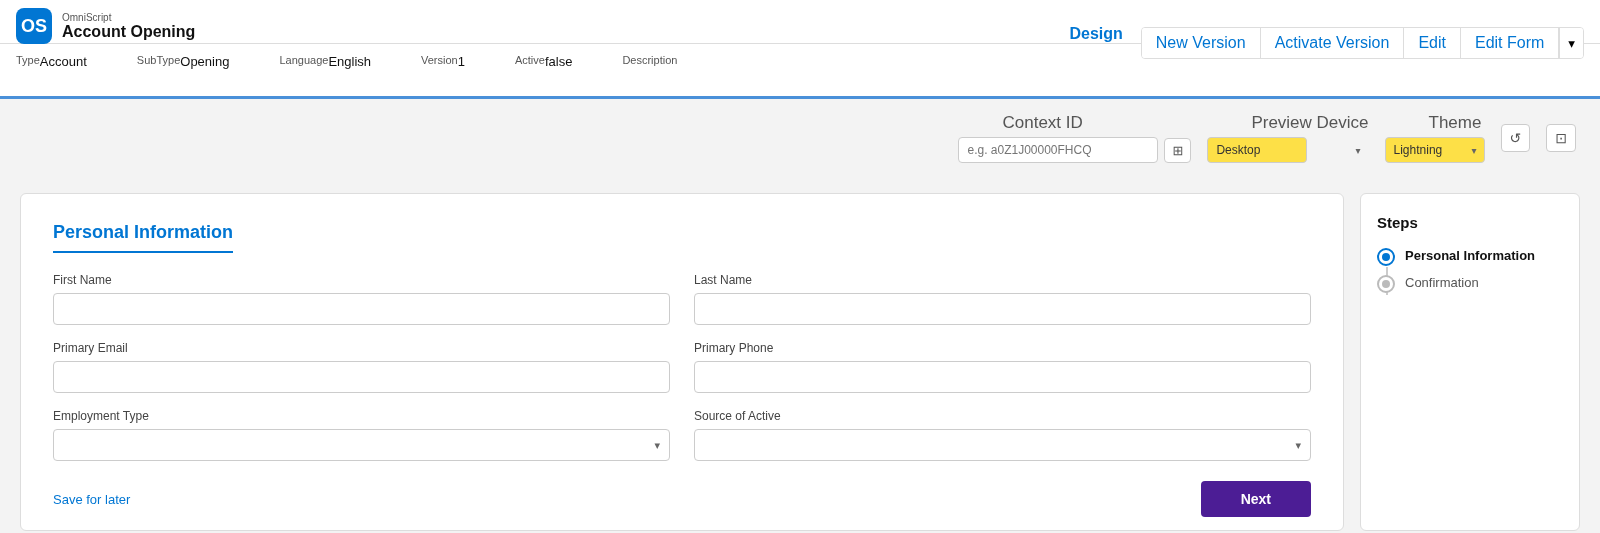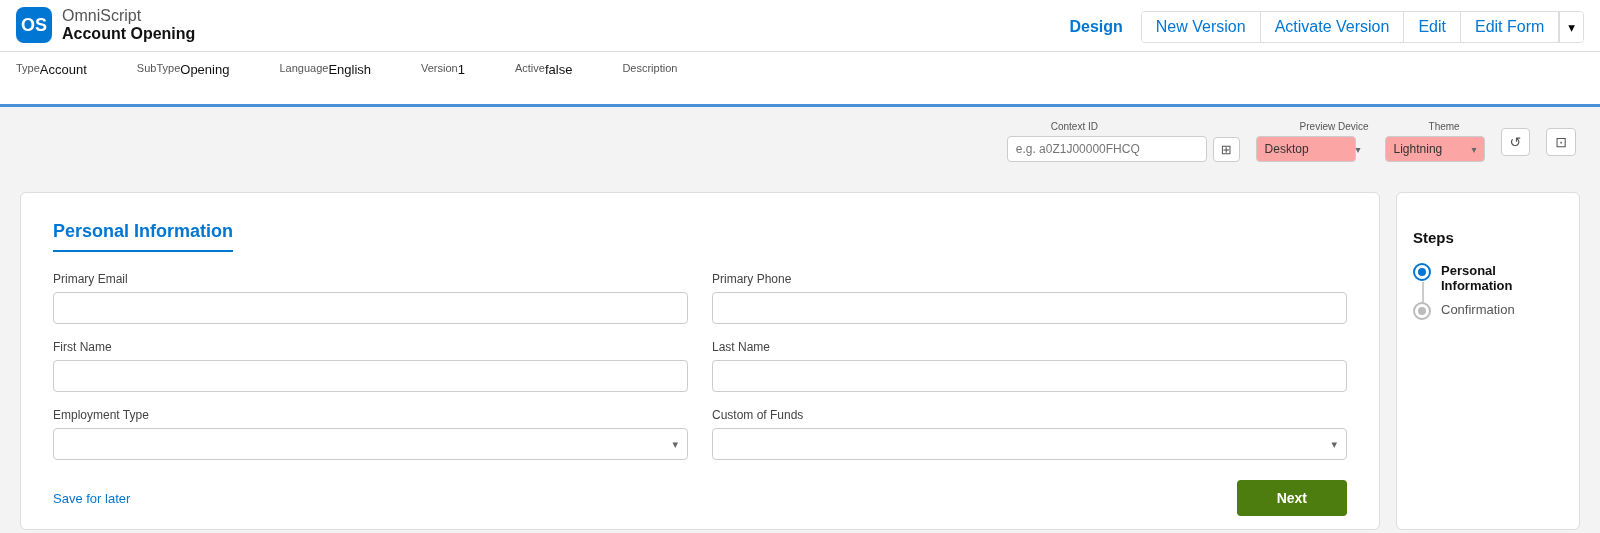--- a/index.html
+++ b/index.html
@@ -1,38 +1,38 @@
 <!DOCTYPE html>
 <html><head>
   <meta charset="utf-8">
   <style>
     * { box-sizing: border-box; margin: 0; padding: 0; }
     body { font-family: 'Salesforce Sans', Arial, sans-serif; font-size: 13px; background: #f3f3f3; color: #333; width: 1600px; height: 533px; overflow: hidden; }
 
     
     .app-header {
-      display: flex; align-items: flex-end; justify-content: space-between;
+      display: flex; align-items: flex-start; justify-content: space-between;
       background: #fff; border-bottom: 1px solid #ddd;
-      padding: 8px 16px; height: 52px; gap: 12px;
+      padding: 8px 16px; height: 44px; gap: 12px;
     }
     .app-header-left { display: flex; align-items: center; gap: 10px; }
     .app-logo {
       width: 36px; height: 36px; background: #0176d3; border-radius: 8px;
       display: flex; align-items: center; justify-content: center; color: #fff; font-size: 18px; font-weight: bold;
     }
     .app-title-block { display: flex; flex-direction: column; }
-    .app-subtitle { font-size: 16px; color: #555; }
+    .app-subtitle { font-size: 10px; color: #555; }
     .app-title { font-size: 16px; font-weight: bold; color: #111; }
     .header-actions { display: flex; align-items: center; gap: 4px; }
     .header-btn {
       padding: 6px 14px; border: 1px solid #ddd; background: #fff;
       border-radius: 4px; cursor: pointer; font-size: 16px; color: #0176d3;
     }
     .header-btn.active { font-weight: 600; color: #0176d3; border-color: #0176d3; }
-    .header-btn-group { display: flex; border: 1px solid #ddd; border-radius: 4px; overflow: hidden; }
+    .header-btn-group { display: flex; border: 1px solid #ddd; border-radius: 4px; overflow: hidden; margin-top: 19px; }
     .header-btn-group .header-btn { border: none; border-right: 1px solid #ddd; border-radius: 0; }
     .header-btn-group .header-btn:last-child { border-right: none; }
     .header-btn-dropdown { padding: 6px 8px; border: none; border-left: 1px solid #ddd; background: #fff; cursor: pointer; }
 
     
     .meta-bar {
       display: flex; align-items: flex-start; gap: 0;
       background: #fff; border-bottom: 3px solid #4a90d9;
       padding: 10px 16px 12px; height: 55px;
     }
@@ -40,34 +40,34 @@
     .meta-label { font-size: 11px; color: #555; }
     .meta-value { font-size: 13px; color: #111; font-weight: 400; }
     .meta-value.bold { font-weight: 600; }
 
     
     .preview-toolbar {
       display: flex; align-items: center; justify-content: flex-end;
       padding: 14px 24px; background: #f3f3f3; gap: 16px;
     }
     .preview-group { display: flex; flex-direction: column; gap: 4px; }
-    .preview-group-label { font-size: 10px; color: #555; padding-left: 44px; }
+    .preview-group-label { font-size: 17px; color: #555; padding-left: 44px; }
     .preview-group-control { display: flex; align-items: center; gap: 6px; }
     .context-input {
       border: 1px solid #ccc; border-radius: 4px; padding: 5px 8px;
       font-size: 12px; color: #999; width: 200px; background: #fff;
     }
     .context-btn {
       border: 1px solid #ccc; background: #fff; border-radius: 4px;
       padding: 4px 7px; cursor: pointer; font-size: 13px; color: #555;
     }
     .select-wrapper { position: relative; display: inline-block; }
     .preview-select {
       border: 1px solid #ccc; border-radius: 4px; padding: 5px 28px 5px 8px;
-      font-size: 12px; background: #fca5a5; appearance: none; cursor: pointer;
+      font-size: 12px; background: #fde047; appearance: none; cursor: pointer;
       min-width: 100px; color: #333;
     }
     .select-arrow {
       position: absolute; right: 8px; top: 50%; transform: translateY(-50%);
       pointer-events: none; color: #666; font-size: 10px;
     }
     .icon-btn {
       border: 1px solid #ccc; background: #fff; border-radius: 4px;
       padding: 5px 8px; cursor: pointer; font-size: 14px; color: #555;
     }
@@ -107,28 +107,28 @@
     }
     .form-footer {
       display: flex; justify-content: space-between; align-items: center;
       margin-top: 20px;
     }
     .save-later-btn {
       background: none; border: none; color: #0176d3; cursor: pointer;
       font-size: 13px; text-decoration: none;
     }
     .next-btn {
-      background: #4d7c0f; color: #fff; border: none; border-radius: 4px;
+      background: #4c1d95; color: #fff; border: none; border-radius: 4px;
       padding: 10px 40px; font-size: 14px; font-weight: 600; cursor: pointer;
     }
 
     
     .steps-panel {
-      width: 184px; background: #fff; border: 1px solid #ddd; border-radius: 6px;
-      padding: 36px 16px; margin-top: 16px;
+      width: 220px; background: #fff; border: 1px solid #ddd; border-radius: 6px;
+      padding: 20px 16px; margin-top: 16px;
     }
     .steps-title { font-size: 15px; font-weight: 600; color: #111; margin-bottom: 16px; }
     .step-item { display: flex; align-items: flex-start; gap: 10px; margin-bottom: 8px; position: relative; }
     .step-connector {
       position: absolute; left: 9px; top: 20px; width: 2px; height: 28px;
       background: #ccc;
     }
     .step-circle {
       width: 18px; height: 18px; border-radius: 50%; border: 2px solid #0176d3;
       background: #fff; display: flex; align-items: center; justify-content: center;
@@ -231,52 +231,52 @@
   <button class="icon-btn">⊡</button>
 </div>
 
 <div class="main-area">
 
   <div class="form-card">
     <div class="form-title">Personal Information</div>
 
     <div class="form-row">
       <div class="form-group">
+        <label class="form-label">First Name</label>
+        <input class="form-input" type="text" style="">
+      </div>
+      <div class="form-group">
+        <label class="form-label">Last Name</label>
+        <input class="form-input" type="text" style="">
+      </div>
+    </div>
+
+    <div class="form-row">
+      <div class="form-group">
         <label class="form-label">Primary Email</label>
         <input class="form-input" type="email" style="">
       </div>
       <div class="form-group">
         <label class="form-label">Primary Phone</label>
         <input class="form-input" type="tel" style="">
-      </div>
-    </div>
-
-    <div class="form-row">
-      <div class="form-group">
-        <label class="form-label">First Name</label>
-        <input class="form-input" type="text" style="">
-      </div>
-      <div class="form-group">
-        <label class="form-label">Last Name</label>
-        <input class="form-input" type="text" style="">
       </div>
     </div>
 
     <div class="form-row">
       <div class="form-group">
         <label class="form-label">Employment Type</label>
         <div class="form-select-wrapper">
           <select class="form-select">
             <option value=""></option>
           </select>
           <span class="form-select-arrow">▾</span>
         </div>
       </div>
       <div class="form-group">
-        <label class="form-label">Custom of Funds</label>
+        <label class="form-label">Source of Active</label>
         <div class="form-select-wrapper">
           <select class="form-select">
             <option value=""></option>
           </select>
           <span class="form-select-arrow">▾</span>
         </div>
       </div>
     </div>
 
     <div class="form-footer">

